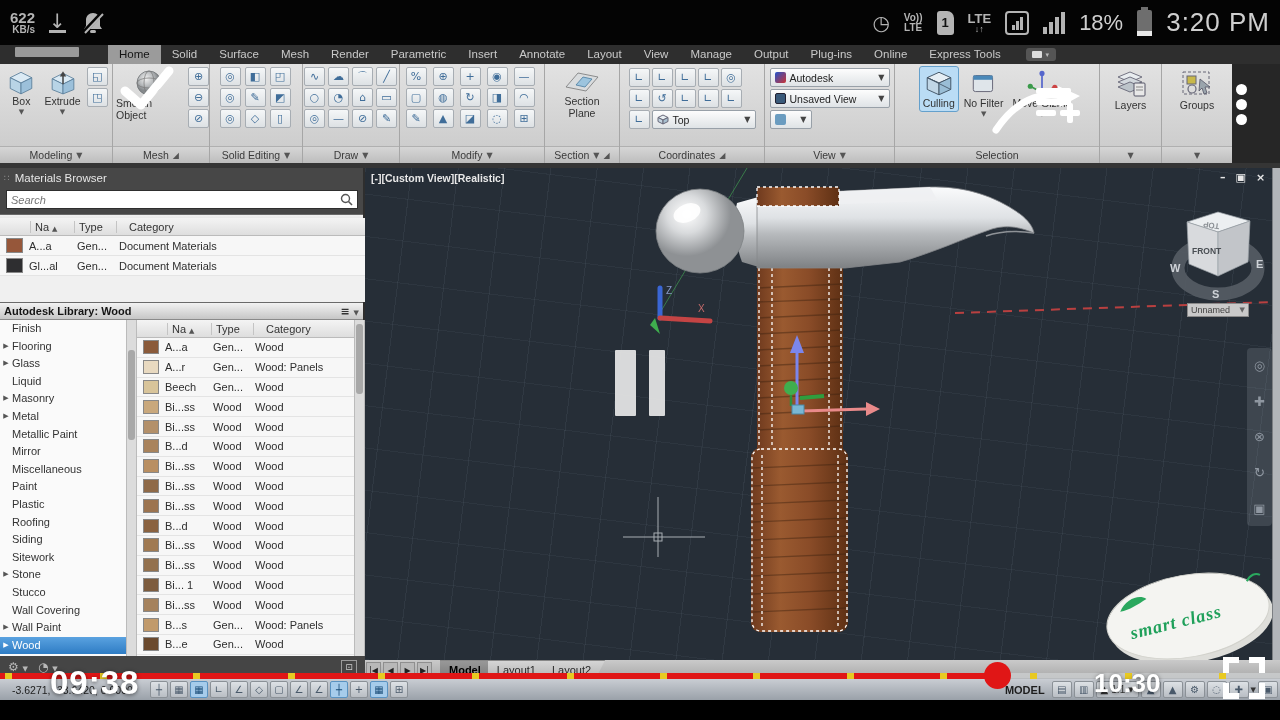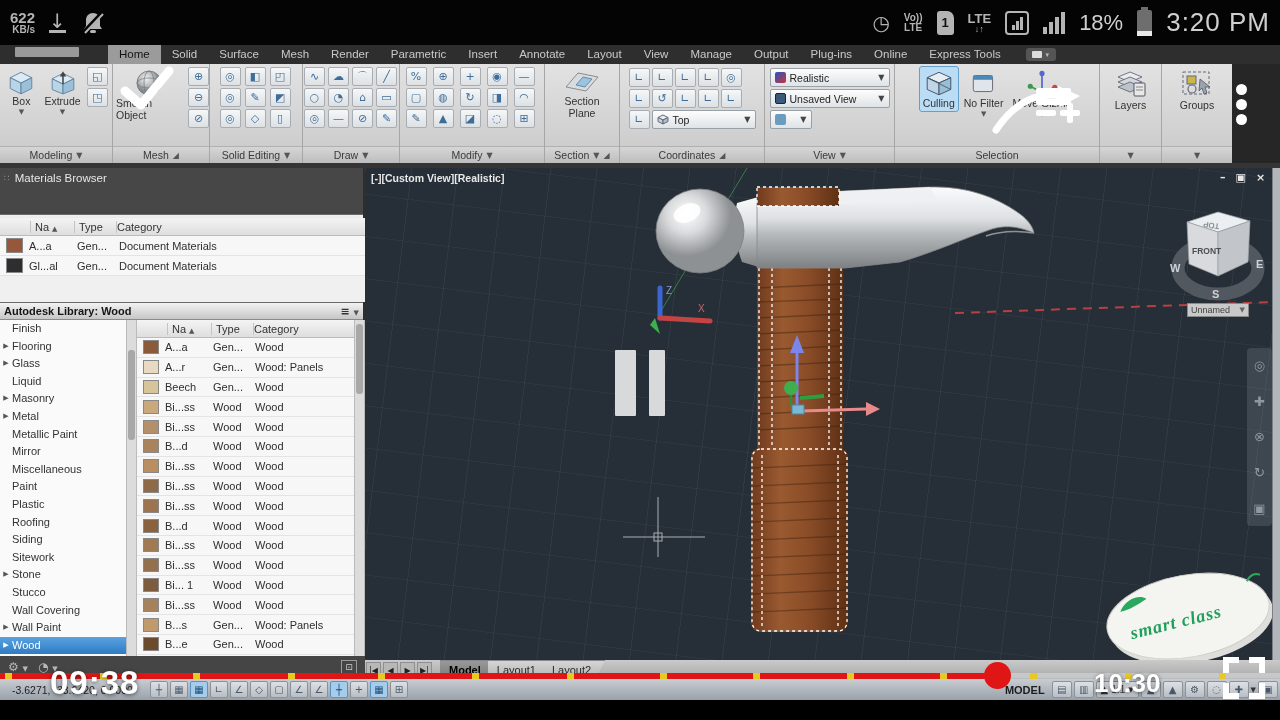--- a/index.html
+++ b/index.html
@@ -63,21 +63,21 @@
   .mb-title{position:absolute;left:0;top:0;width:100%;height:20px;color:#e6e6e6;font-size:11.5px;display:flex;align-items:center;gap:6px;padding-left:4px}
   .mb-grip{color:#8a8a8a;font-size:9px;letter-spacing:-1px}
   .mb-search{position:absolute;left:6px;top:22px;width:352px;height:19px;background:#fff;border:1px solid #2e2e2e;display:flex;align-items:center;padding:0 4px}
   .mb-search input{flex:1;border:0;outline:0;font-style:italic;font-size:11px;color:#555;font-family:"Liberation Sans",sans-serif}
   .hdrbar{position:absolute;left:0;width:100%;height:18px;background:linear-gradient(#f2f2f2,#c6c6c6);border-top:1px solid #6a6a6a;border-bottom:1px solid #8a8a8a;display:flex;align-items:center;padding:0 4px;font-size:11px;font-weight:bold;color:#141414}
   .hdrbar .hicon{margin-left:auto;color:#333;font-size:11px}
   .hdrbar .hicon i{font-style:normal;font-size:7px;color:#555}
   .tblhead{display:flex;height:18px;background:linear-gradient(#f4f4f4,#dedede);border-bottom:1px solid #bbb;font-size:11px;color:#333;align-items:center}
   .tblhead .c1{width:30px}.tblhead .c2{width:44px;border-left:1px solid #c4c4c4;padding-left:4px}
   .tblhead .c3{width:42px;border-left:1px solid #c4c4c4;padding-left:4px}
-  .tblhead .c4{flex:1;border-left:1px solid #c4c4c4;padding-left:0}
+  .tblhead .c4{flex:1;border-left:1px solid #c4c4c4;padding-left:12px}
   .sortup{font-size:7px;color:#555;margin-left:3px}
   .mrow{display:flex;align-items:center;font-size:11px;color:#2e2e2e;background:#f7f7f7;border-bottom:1px solid #e4e4e4}
   .mrow .sw{width:17px;height:15px;margin:0 6px 0 6px;border:1px solid #888}
   .mrow .n{width:44px;overflow:hidden;white-space:nowrap}
   .mrow .t{width:42px;padding-left:4px;overflow:hidden;white-space:nowrap}
   .mrow .c{flex:1;padding-left:4px;overflow:hidden;white-space:nowrap}
   #doctable{position:absolute;left:0;top:50px;width:365px;height:84px;background:#f0f0f0}
   #doctable .mrow{height:20px}
   #libhdr{top:134px}
   #dochdr{top:30px;top:30px}
@@ -407,21 +407,21 @@
         <span>Coordinates</span>
         <span class="car glyph">◢</span>
       </div>
   </div>
 
   <div class="panel" style="width:130px">
     <div class="pbody">
       <div class="viewcol">
         <span class="ddl" style="width:120px">
           <span class="mini" style="background:linear-gradient(135deg,#2255cc,#cc3333)"></span>
-          <span>Realistic</span>
+          <span>Autodesk</span>
             <span class="car glyph">▼</span>
         </span>
         <span class="ddl" style="width:120px">
           <span class="mini" style="background:#3a5a7a;border:1px solid #223"></span>
           <span>Unsaved View</span>
             <span class="car glyph">▼</span>
         </span>
         <span class="ddl" style="width:42px">
           <span class="mini" style="background:#6a9cc0"></span>
           <span class="car glyph">▼</span>
@@ -507,20 +507,27 @@
       </div>
   </div>
 </div>
 <div id="ribbon-right"></div>
 <div id="ribbonsep"></div>
 
 <div id="materials">
   <div class="mb-title">
     <span class="mb-grip glyph">∷</span>
     <span>Materials Browser</span>
+  </div>
+  <div class="mb-search">
+    <input placeholder="Search" style="">
+    <svg width="13" height="13" viewBox="0 0 13 13">
+      <circle cx="5.5" cy="5.5" r="4" fill="none" stroke="#555" stroke-width="1.4"></circle>
+      <line x1="8.5" y1="8.5" x2="12" y2="12" stroke="#555" stroke-width="1.6"></line>
+    </svg>
   </div>
 
   <div class="hdrbar" id="dochdr" style="top:46px">
     <span>Document Materials: All</span>
     <span class="hicon glyph">≡ <i>▼</i></span>
   </div>
   <div id="doctable">
     <div class="tblhead">
       <span class="c1"></span>
       <span class="c2"><span>Na</span><span class="sortup glyph">▲</span></span>

